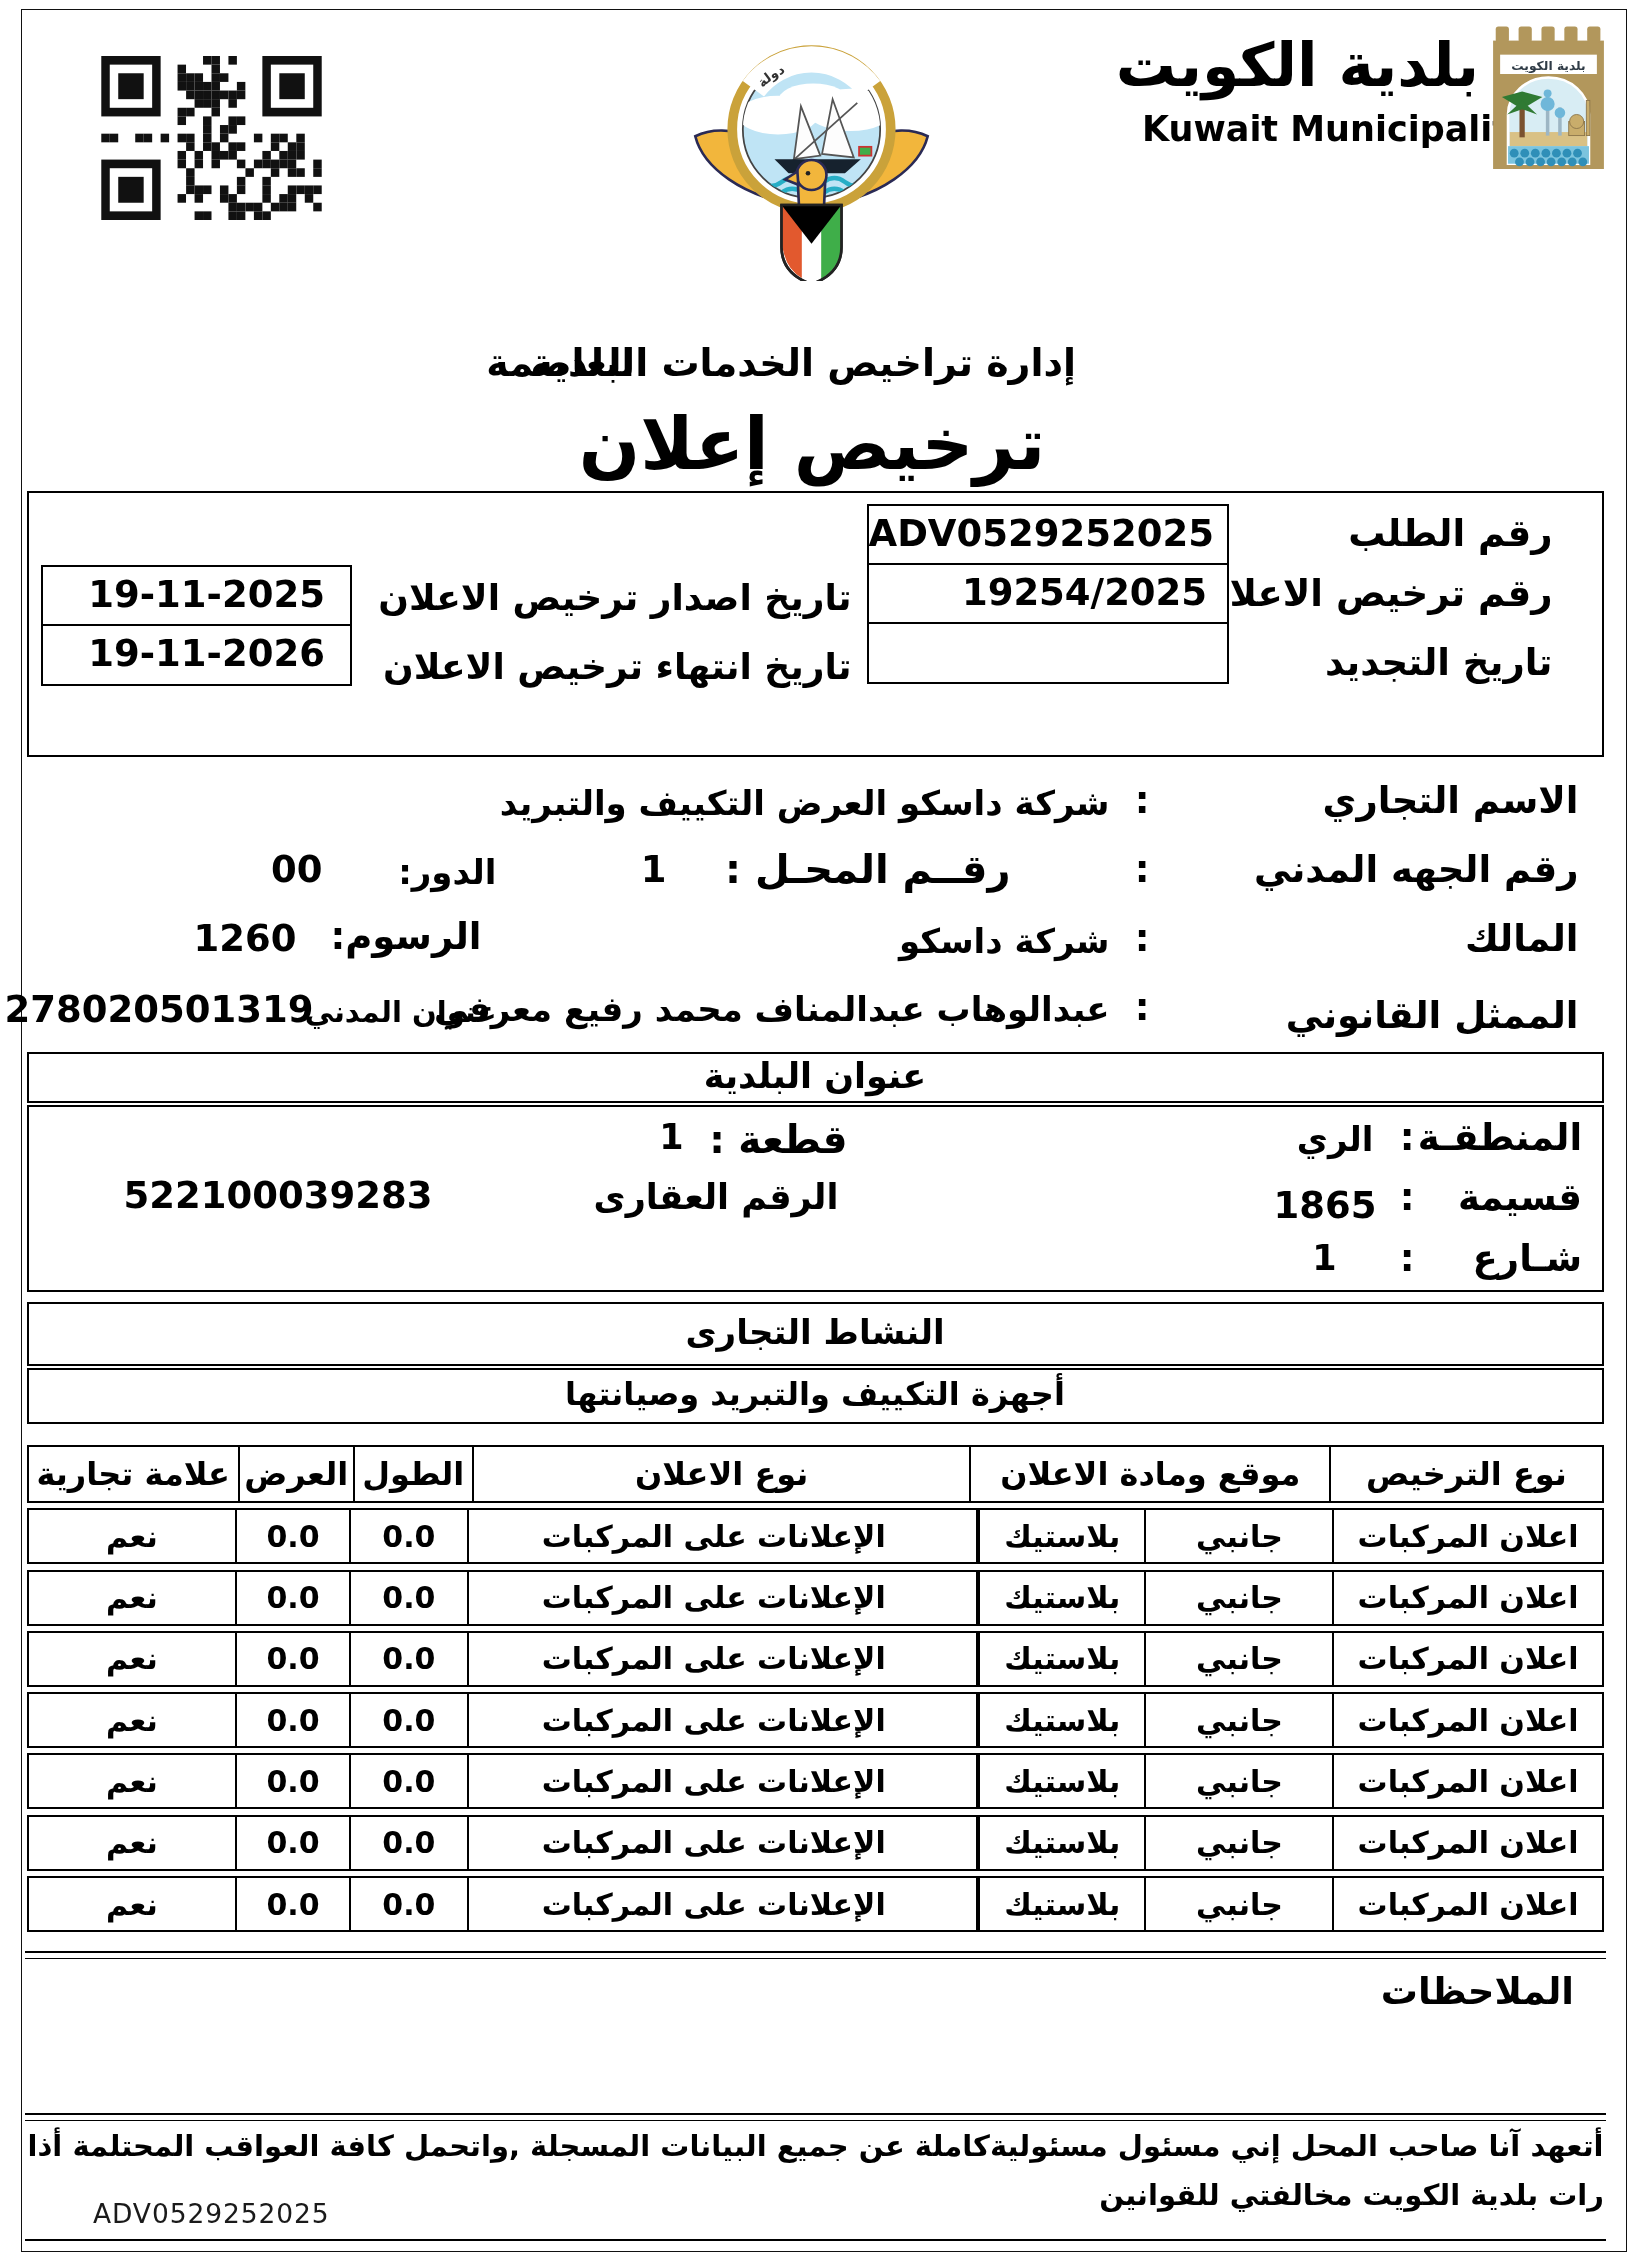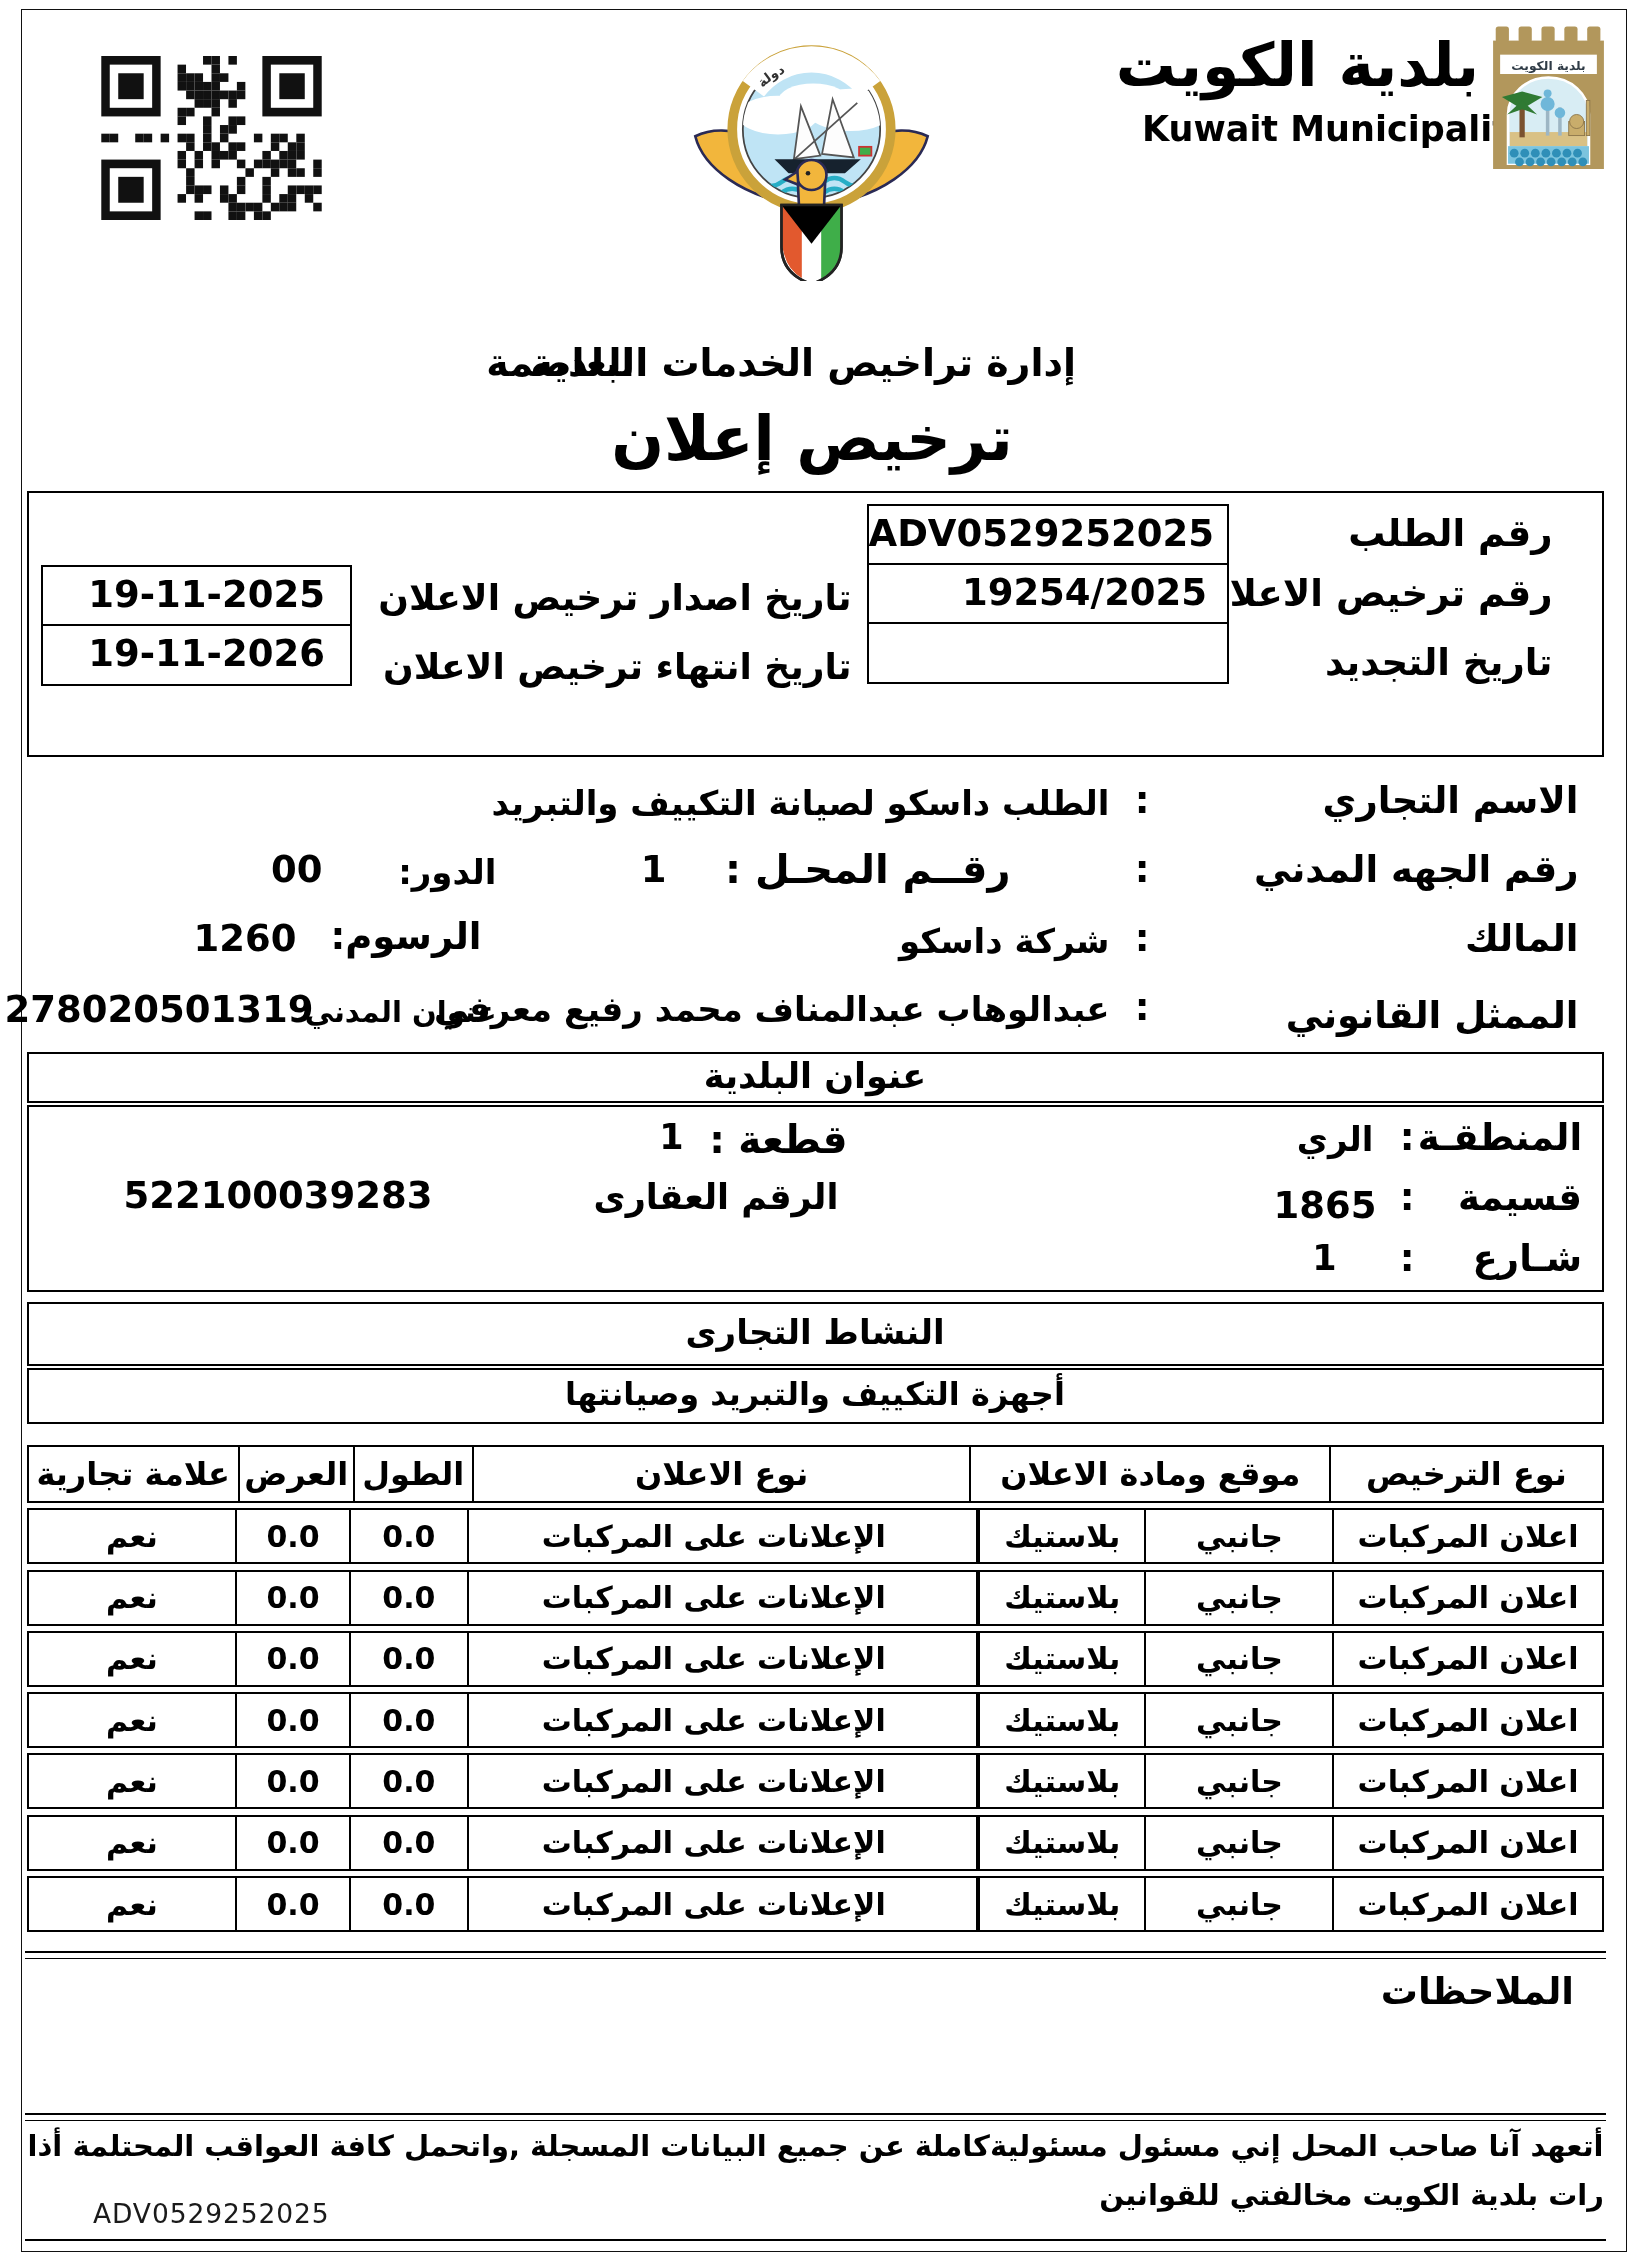--- a/index.html
+++ b/index.html
@@ -18,21 +18,21 @@
   .num{direction:ltr; unicode-bidi:embed;}
   
   .brand-ar{position:absolute; left:1142px; top:30px; width:337px; font-size:60px;
     font-weight:700; text-align:center; white-space:nowrap;}
   .brand-en{position:absolute; left:1142px; top:109px; width:337px; font-size:35px;
     font-weight:700; text-align:center; direction:ltr; white-space:nowrap;}
   .dept{position:absolute; left:644px; top:341px; width:432px; font-size:38px;
     font-weight:700; text-align:center; white-space:nowrap;}
   .gov{position:absolute; left:481px; top:341px; width:159px; font-size:38px;
     font-weight:700; text-align:center;}
-  .doc-title{position:absolute; left:565px; top:402px; width:494px; font-size:62px;
+  .doc-title{position:absolute; left:565px; top:402px; width:494px; font-size:72px;
     font-weight:800; text-align:center; white-space:nowrap;}
   
   .t-wrap{position:absolute; left:26.5px; top:1445px; width:1577px;}
   .t-head,.t-row{display:flex; border:2.6px solid #000; box-sizing:border-box; background:#fff;}
   .t-head{height:58px;}
   .t-row{height:56px; margin-top:5.3px;}
   .cell{box-sizing:border-box; display:flex; align-items:center; justify-content:center;
     font-weight:700; white-space:nowrap; overflow:hidden;}
   .t-head .cell{font-size:32px;}
   .t-row .cell{font-size:30px;}
@@ -308,21 +308,21 @@
     <span class="lbl" style="right:750px; top:85px; font-size:36px;">تاريخ اصدار ترخيص الاعلان</span>
     <span class="lbl" style="right:750px; top:154px; font-size:36px;">تاريخ انتهاء ترخيص الاعلان</span>
 
     <div class="box valbox" style="left:12.4px; top:72px; width:311px; height:62px; padding-right:25px;">19-11-2025</div>
     <div class="box valbox" style="left:12.4px; top:131px; width:311px; height:62px; padding-right:25px;">19-11-2026</div>
   </div>
 
   <div class="abs" style="left:26.5px; top:769px; width:1577px; height:296px;">
     <span class="lbl" style="right:25px; top:12.4px; font-size:37px;">الاسم التجاري</span>
     <span class="lbl" style="right:454px; top:12.4px; font-size:37px;">:</span>
-    <span class="lbl" style="right:494px; top:16px; font-size:34px;">الطلب داسكو لصيانة التكييف والتبريد</span>
+    <span class="lbl" style="right:494px; top:16px; font-size:34px;">شركة داسكو العرض التكييف والتبريد</span>
 
     <span class="lbl" style="right:25px; top:81px; font-size:37px;">رقم الجهه المدني</span>
     <span class="lbl" style="right:454px; top:81px; font-size:37px;">:</span>
     <span class="lbl" style="right:593px; top:78px; font-size:40px;">رقــم المحـل :</span>
     <span class="lbl num" style="right:937px; top:81px; font-size:37px;">1</span>
     <span class="lbl" style="right:1107px; top:85px; font-size:34px;">الدور:</span>
     <span class="lbl num" style="right:1281px; top:81px; font-size:37px;">00</span>
 
     <span class="lbl" style="right:25px; top:150px; font-size:37px;">المالك</span>
     <span class="lbl" style="right:454px; top:150px; font-size:37px;">:</span>

